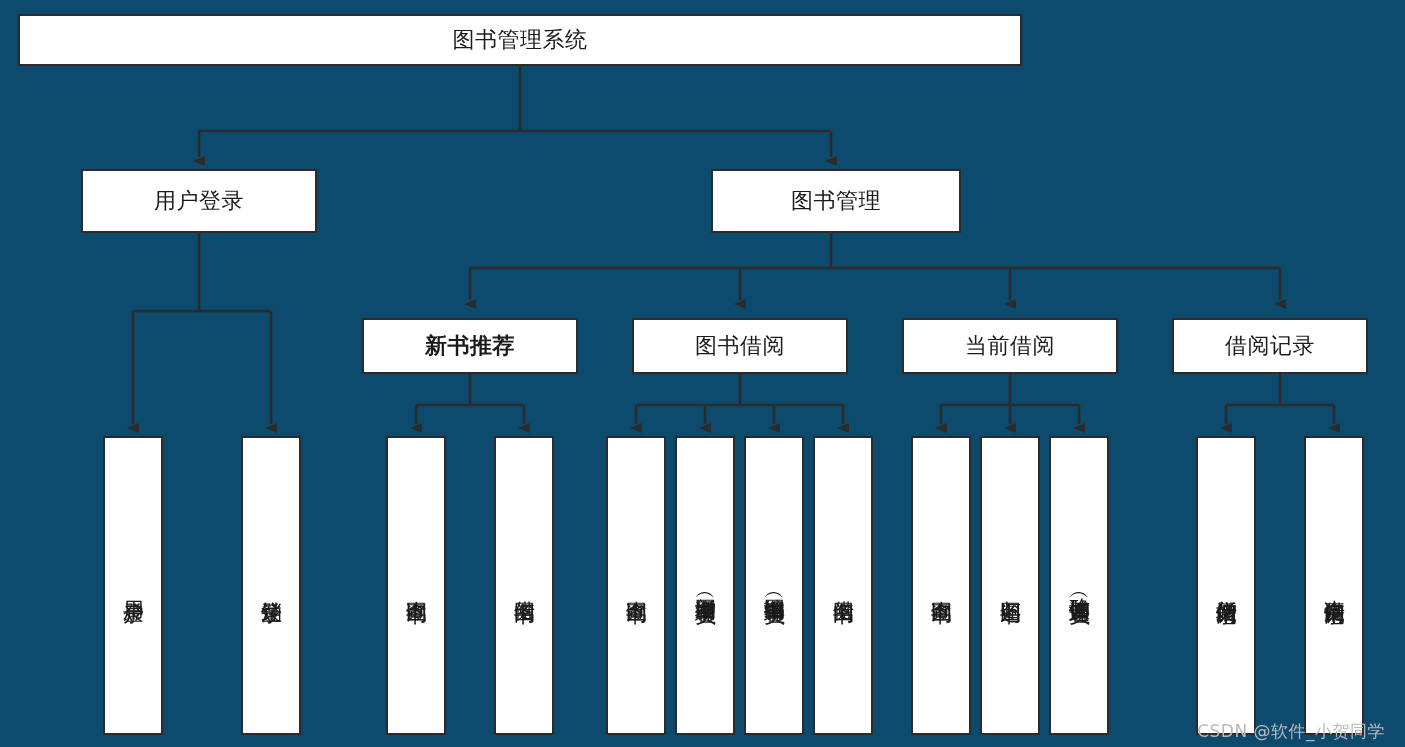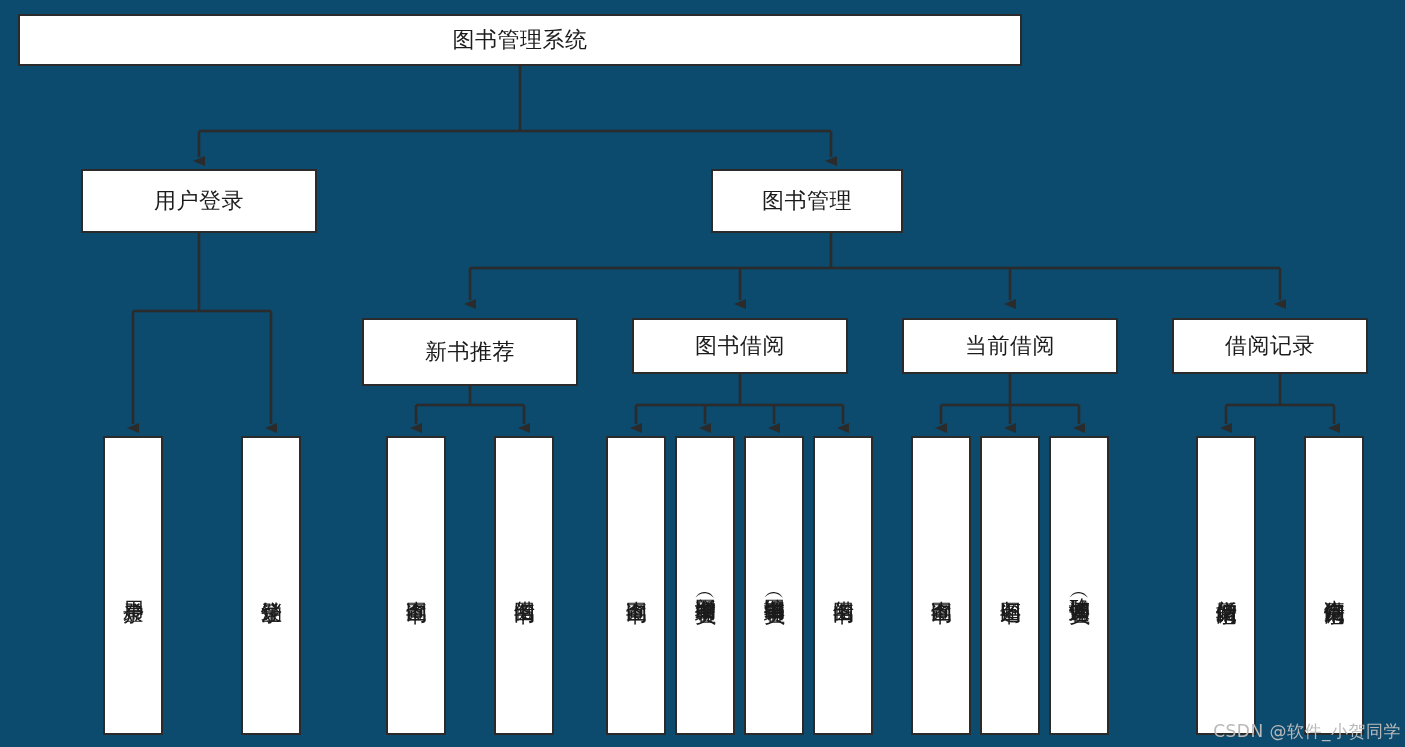--- a/index.html
+++ b/index.html
@@ -53,21 +53,21 @@
   .node.leaf {
     align-items: center;
     justify-content: center;
     padding: 4px 0;
   }
   .node.leaf.tall-text .node-label {
     max-height: 296px;
   }
   #watermark {
     position: absolute;
-    right: 4px;
+    right: 20px;
     bottom: 4px;
     font-size: 17px;
     color: #b9b9b9;
     letter-spacing: 0.5px;
     white-space: nowrap;
     pointer-events: none;
   }
 </style>
 </head>
 <body>
@@ -124,25 +124,25 @@
     </g>
   </svg>
 
   <div class="node" style="left:18px; top:14px; width:1004px; height:52px;">
     <span class="node-label">图书管理系统</span>
   </div>
 
   <div class="node" style="left:81px; top:169px; width:236px; height:64px;">
     <span class="node-label">用户登录</span>
   </div>
-  <div class="node" style="left:711px; top:169px; width:192px; height:64px;">
+  <div class="node" style="left:711px; top:169px; width:250px; height:64px;">
     <span class="node-label">图书管理</span>
   </div>
 
-  <div class="node" style="left:362px; top:318px; width:216px; height:68px;">
+  <div class="node" style="left:362px; top:318px; width:216px; height:56px;font-weight:bold;">
     <span class="node-label">新书推荐</span>
   </div>
   <div class="node" style="left:632px; top:318px; width:216px; height:56px;">
     <span class="node-label">图书借阅</span>
   </div>
   <div class="node" style="left:902px; top:318px; width:216px; height:56px;">
     <span class="node-label">当前借阅</span>
   </div>
   <div class="node" style="left:1172px; top:318px; width:196px; height:56px;">
     <span class="node-label">借阅记录</span>

